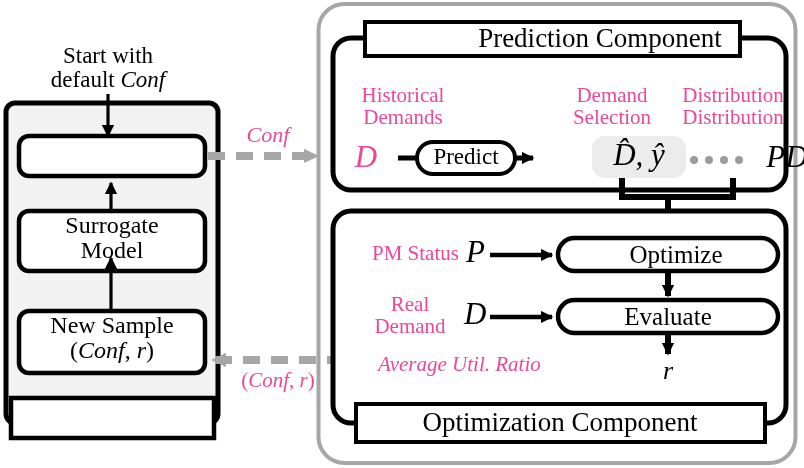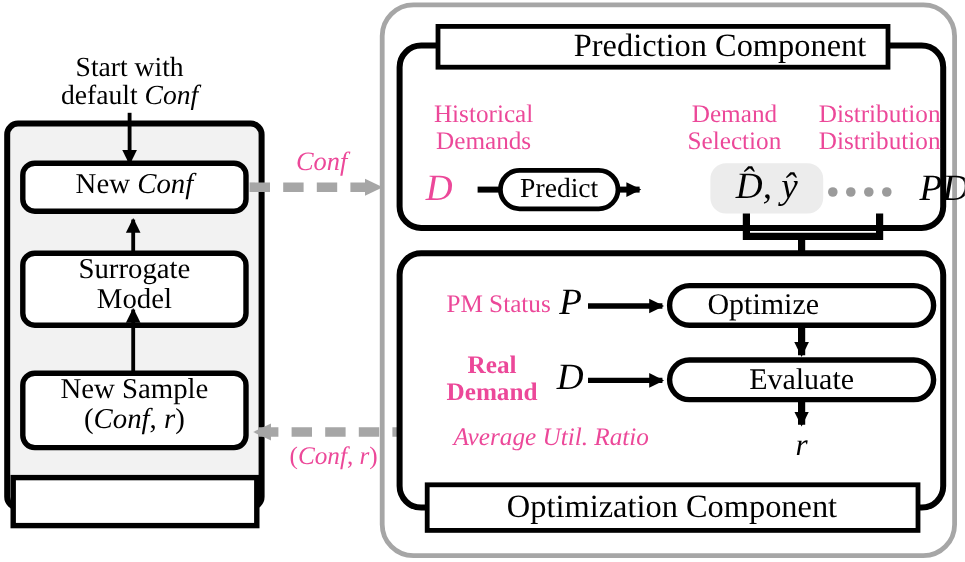--- a/index.html
+++ b/index.html
@@ -147,23 +147,20 @@
     <g>
       <line x1="668" y1="333" x2="668" y2="354" stroke="#000" stroke-width="6" marker-end="url(#ahBlackBig)"></line>
     </g>
   </svg>
 
   <div class="lbl blk ctr" style="left:108px;top:44px;font-size:23px;">
     <span>Start with</span><br>
     <span>default <i>Conf</i></span>
   </div>
 
-  <div class="lbl blk ctr" style="left:112px;top:142px;font-size:24px;">
-    <span>New </span><i>Conf</i>
-  </div>
 
   <div class="lbl blk ctr" style="left:112px;top:213px;font-size:24px;">
     <span>Surrogate</span><br>
     <span>Model</span>
   </div>
 
   <div class="lbl blk ctr" style="left:112px;top:313px;font-size:24px;">
     <span>New Sample</span><br>
     <span><span>(</span><i>Conf</i><span>, </span><i>r</i><span>)</span></span>
   </div>
@@ -190,23 +187,23 @@
     <span>Distribution</span>
   </div>
 
   <div class="lbl gry ctr it" style="left:366px;top:141px;font-size:31px;">D</div>
   <div class="lbl blk ctr it" style="left:639px;top:139px;font-size:31px;">D̂, ŷ</div>
   <div class="lbl blk ctr" style="left:466px;top:145px;font-size:23px;">Predict</div>
   <div class="lbl blk ctr it" style="left:763px;top:141px;font-size:31px;margin-left:24px;">PD</div>
 
   <div class="lbl gry" style="left:372px;top:243px;font-size:21px;text-align:center;">PM Status</div>
   <div class="lbl blk it" style="left:466px;top:236px;font-size:31px;">P</div>
-  <div class="lbl blk ctr" style="left:636px;top:242px;font-size:25px;">Optimize</div>
-
-  <div class="lbl gry ctr" style="left:410px;top:294px;font-size:21px;font-weight:bold;">
+  <div class="lbl blk ctr" style="left:676px;top:242px;font-size:25px;">Optimize</div>
+
+  <div class="lbl gry ctr" style="left:410px;top:294px;font-size:21px;">
     <span>Real</span><br>
     <span>Demand</span>
   </div>
   <div class="lbl blk it" style="left:464px;top:298px;font-size:31px;">D</div>
   <div class="lbl blk ctr" style="left:668px;top:304px;font-size:25px;">Evaluate</div>
 
   <div class="lbl gry" style="left:378px;top:354px;font-size:21px;font-style:italic;">Average Util. Ratio</div>
   <div class="lbl blk ctr it" style="left:668px;top:357px;font-size:26px;">r</div>
 
   <div class="lbl blk ctr" style="left:560px;top:408px;font-size:27px;">Optimization Component</div>

